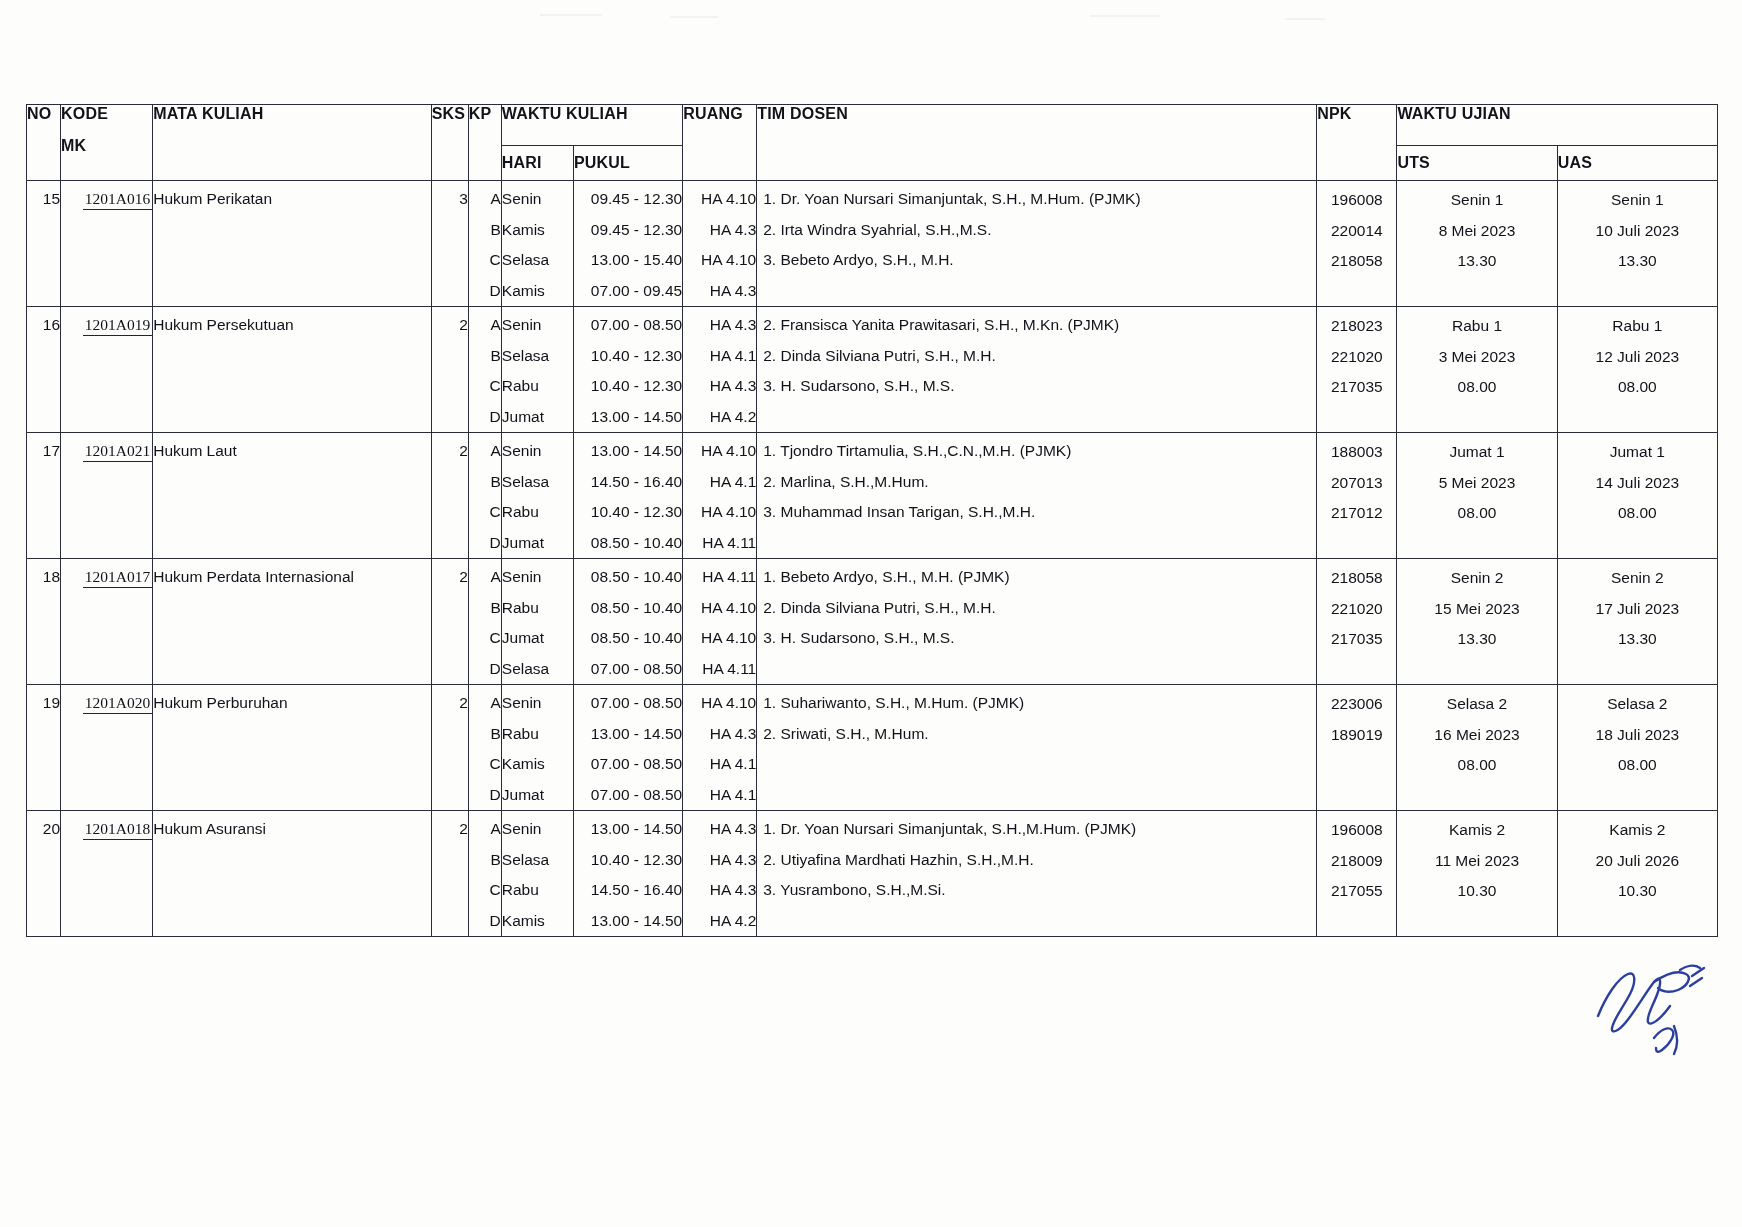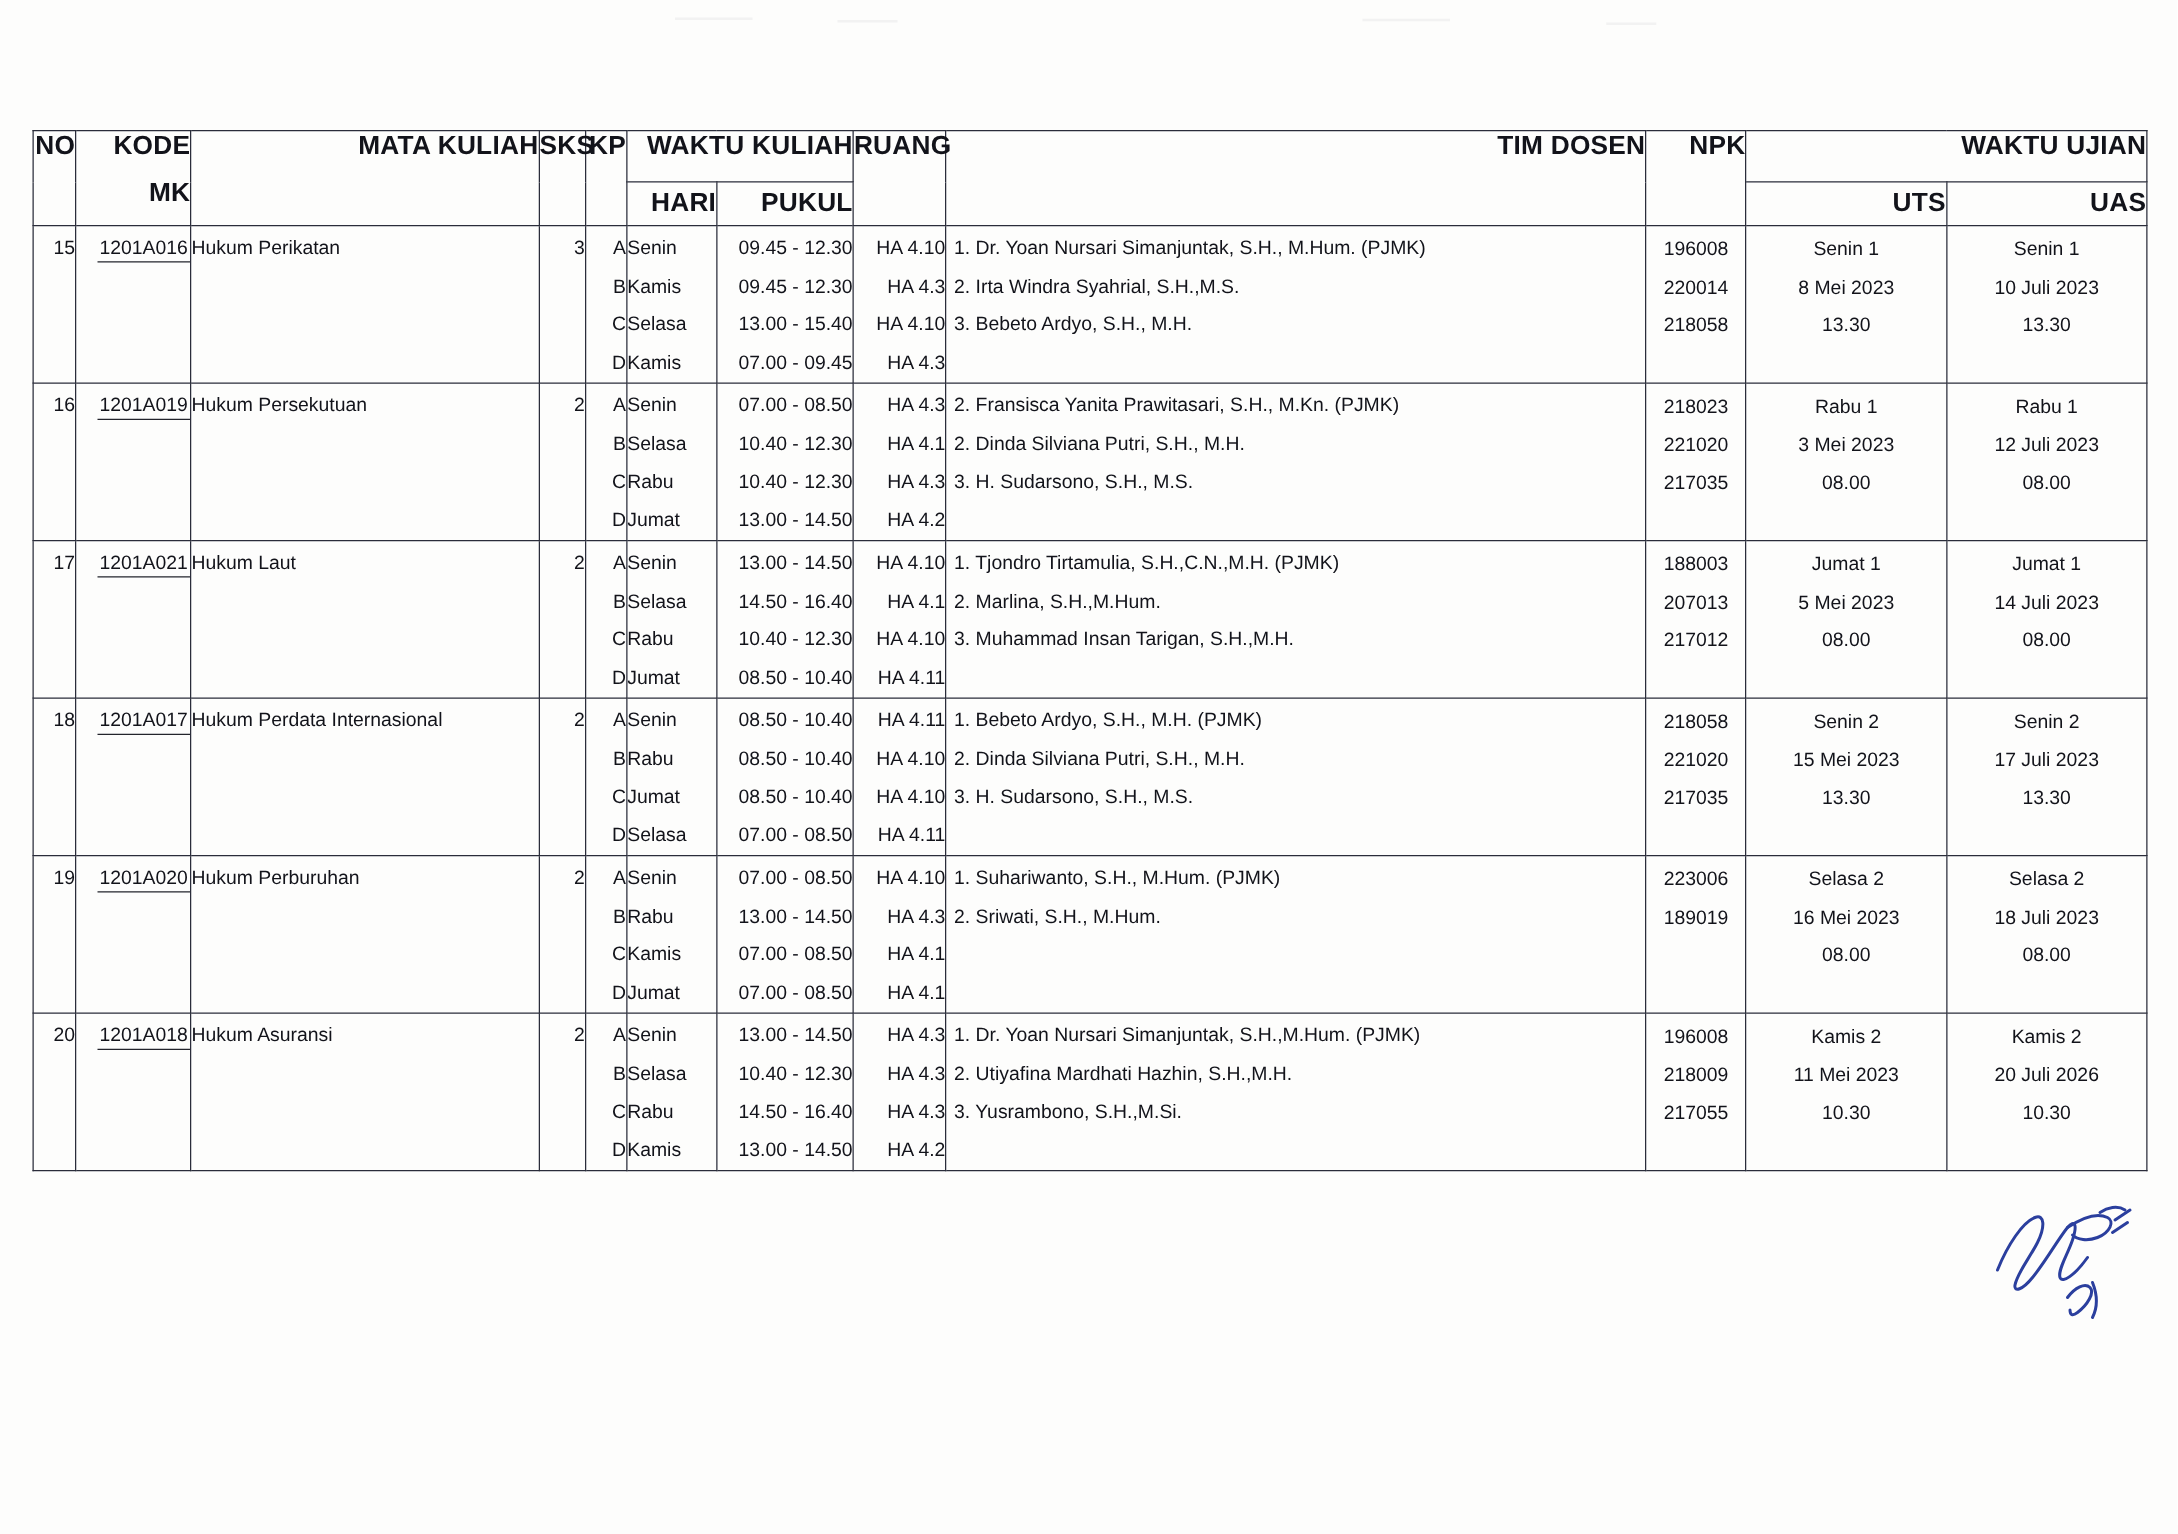--- a/index.html
+++ b/index.html
@@ -47,23 +47,23 @@
   table.schedule td, table.schedule th {
     border: 1px solid #2a2c3a;
     padding: 0;
     vertical-align: top;
     font-size: 15.5px;
     font-weight: 400;
     background: transparent;
   }
   table.schedule th {
     font-weight: bold;
-    text-align: right;
+    text-align: left;
     letter-spacing: .2px;
-    font-size: 21px;
+    font-size: 16px;
   }
 
   .outer-top { border-top-width: 2px; }
   .outer-left { border-left-width: 2px; }
   .outer-right { border-right-width: 2px; }
   .outer-bottom { border-bottom-width: 2px; }
 
   
   col.c-no      { width: 34px; }
   col.c-kode    { width: 92px; }
@@ -102,20 +102,21 @@
     border-bottom: 1px solid #2a2c3a;
   }
   .stack .subline:last-child { border-bottom: none; }
   .stack.noborder .subline { border-bottom: none; }
 
   .kode-box {
     display: inline-block;
     border-bottom: 1.4px solid #23242c;
     padding: 0 2px 1px 2px;
     line-height: 1.25;
+    font-family: Liberation Serif, serif;
   }
 
   .dosen-line {
     line-height: 30.5px;
     height: 30.5px;
     white-space: nowrap;
     padding-left: 6px;
     overflow: hidden;
   }
   .npk-line {

